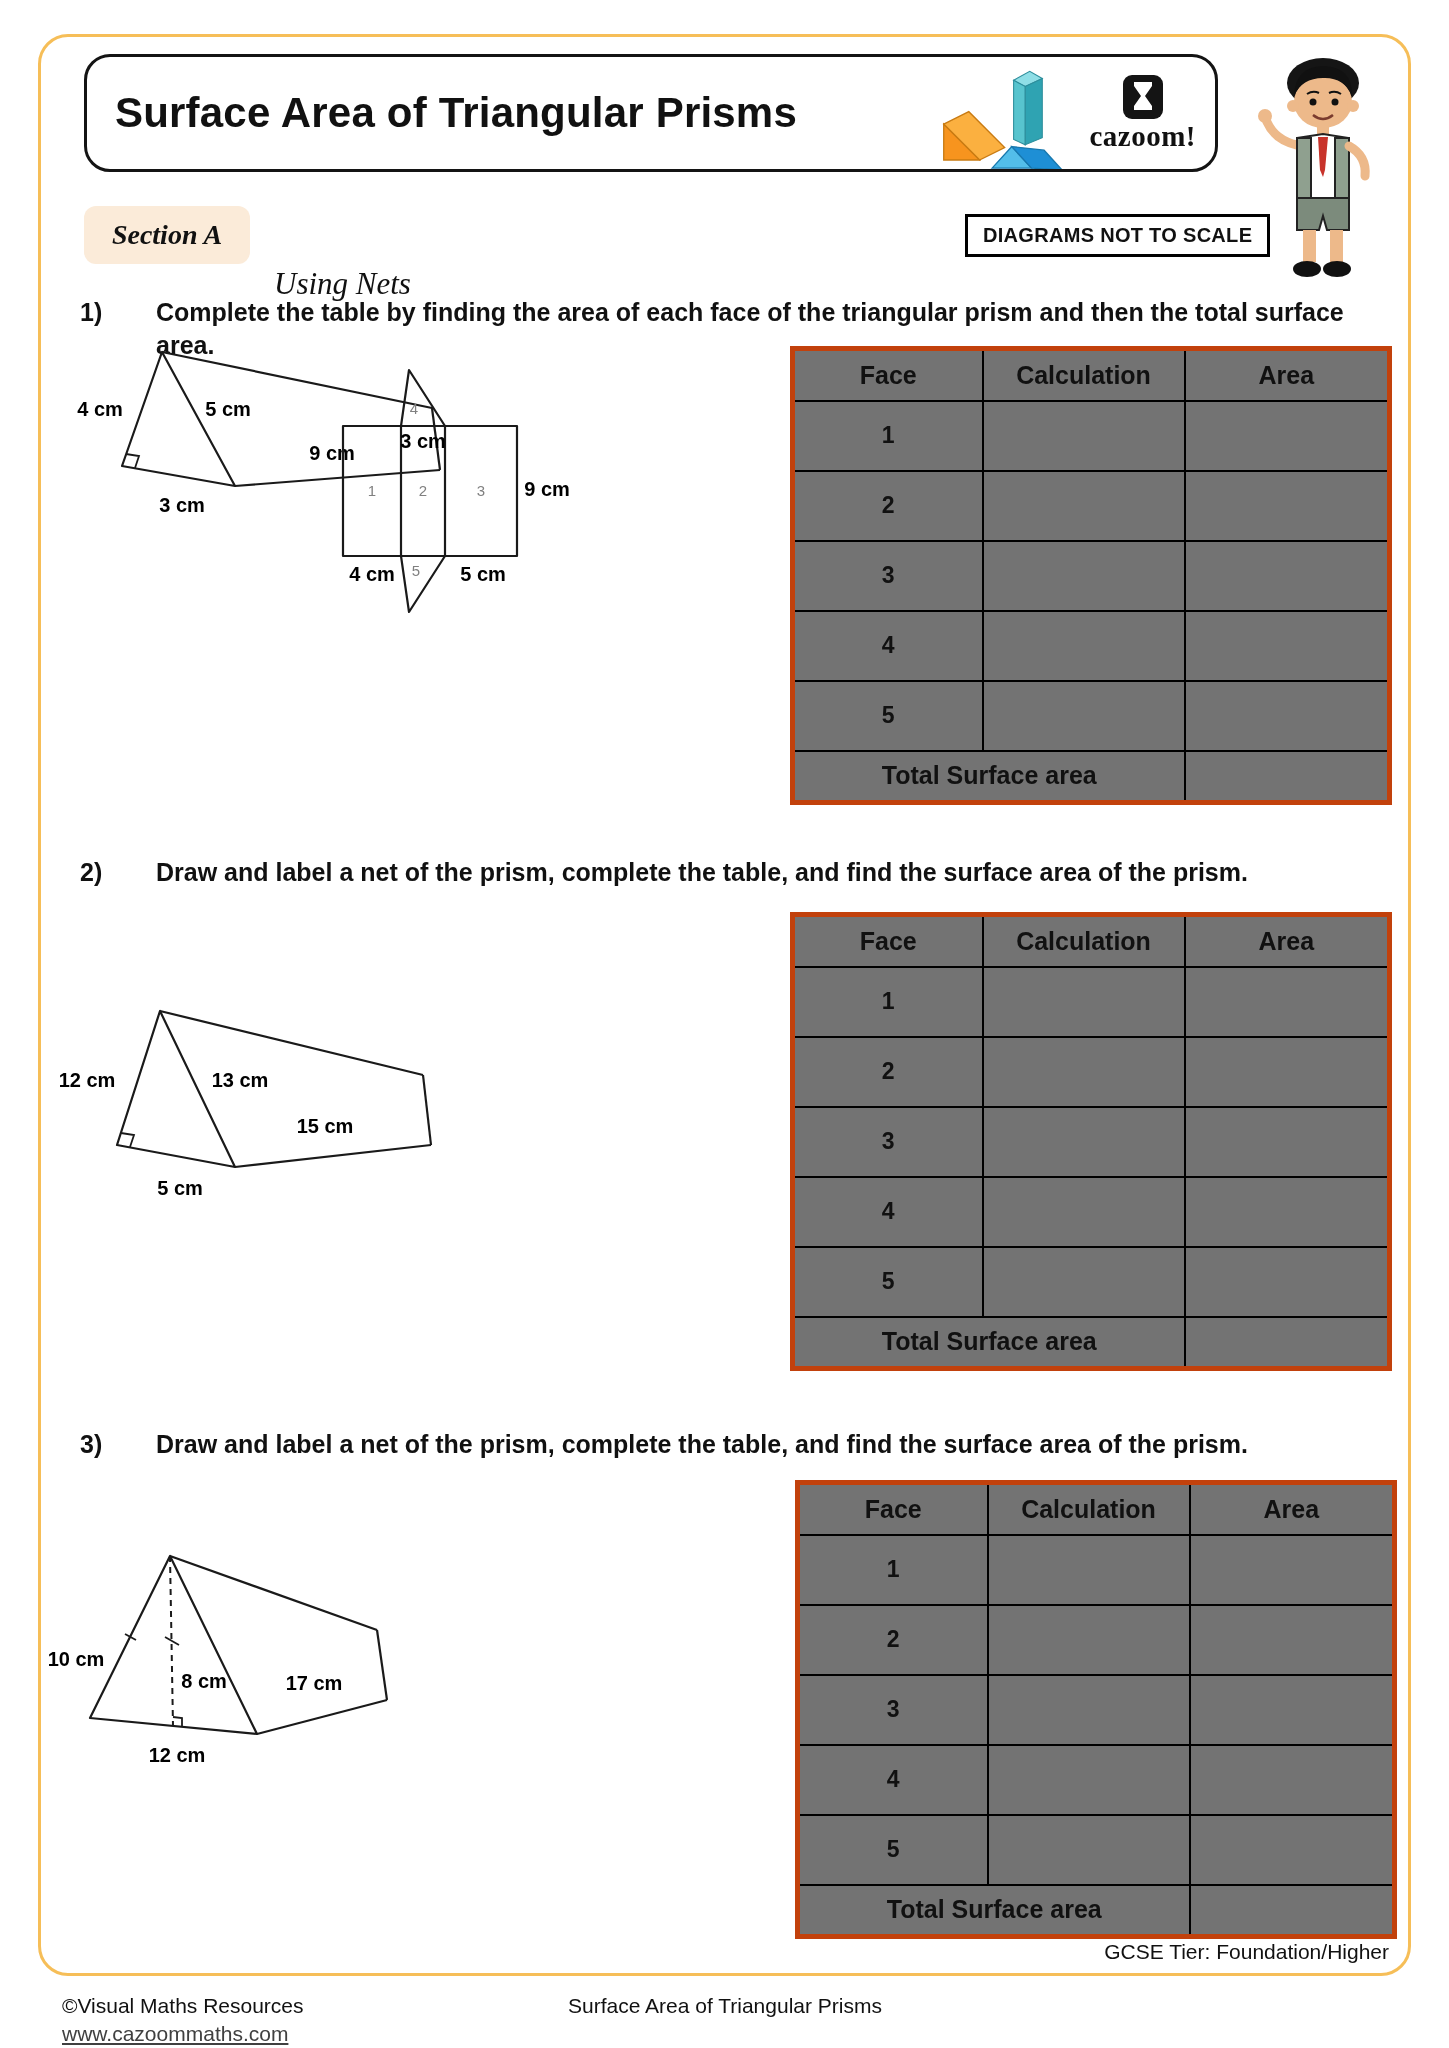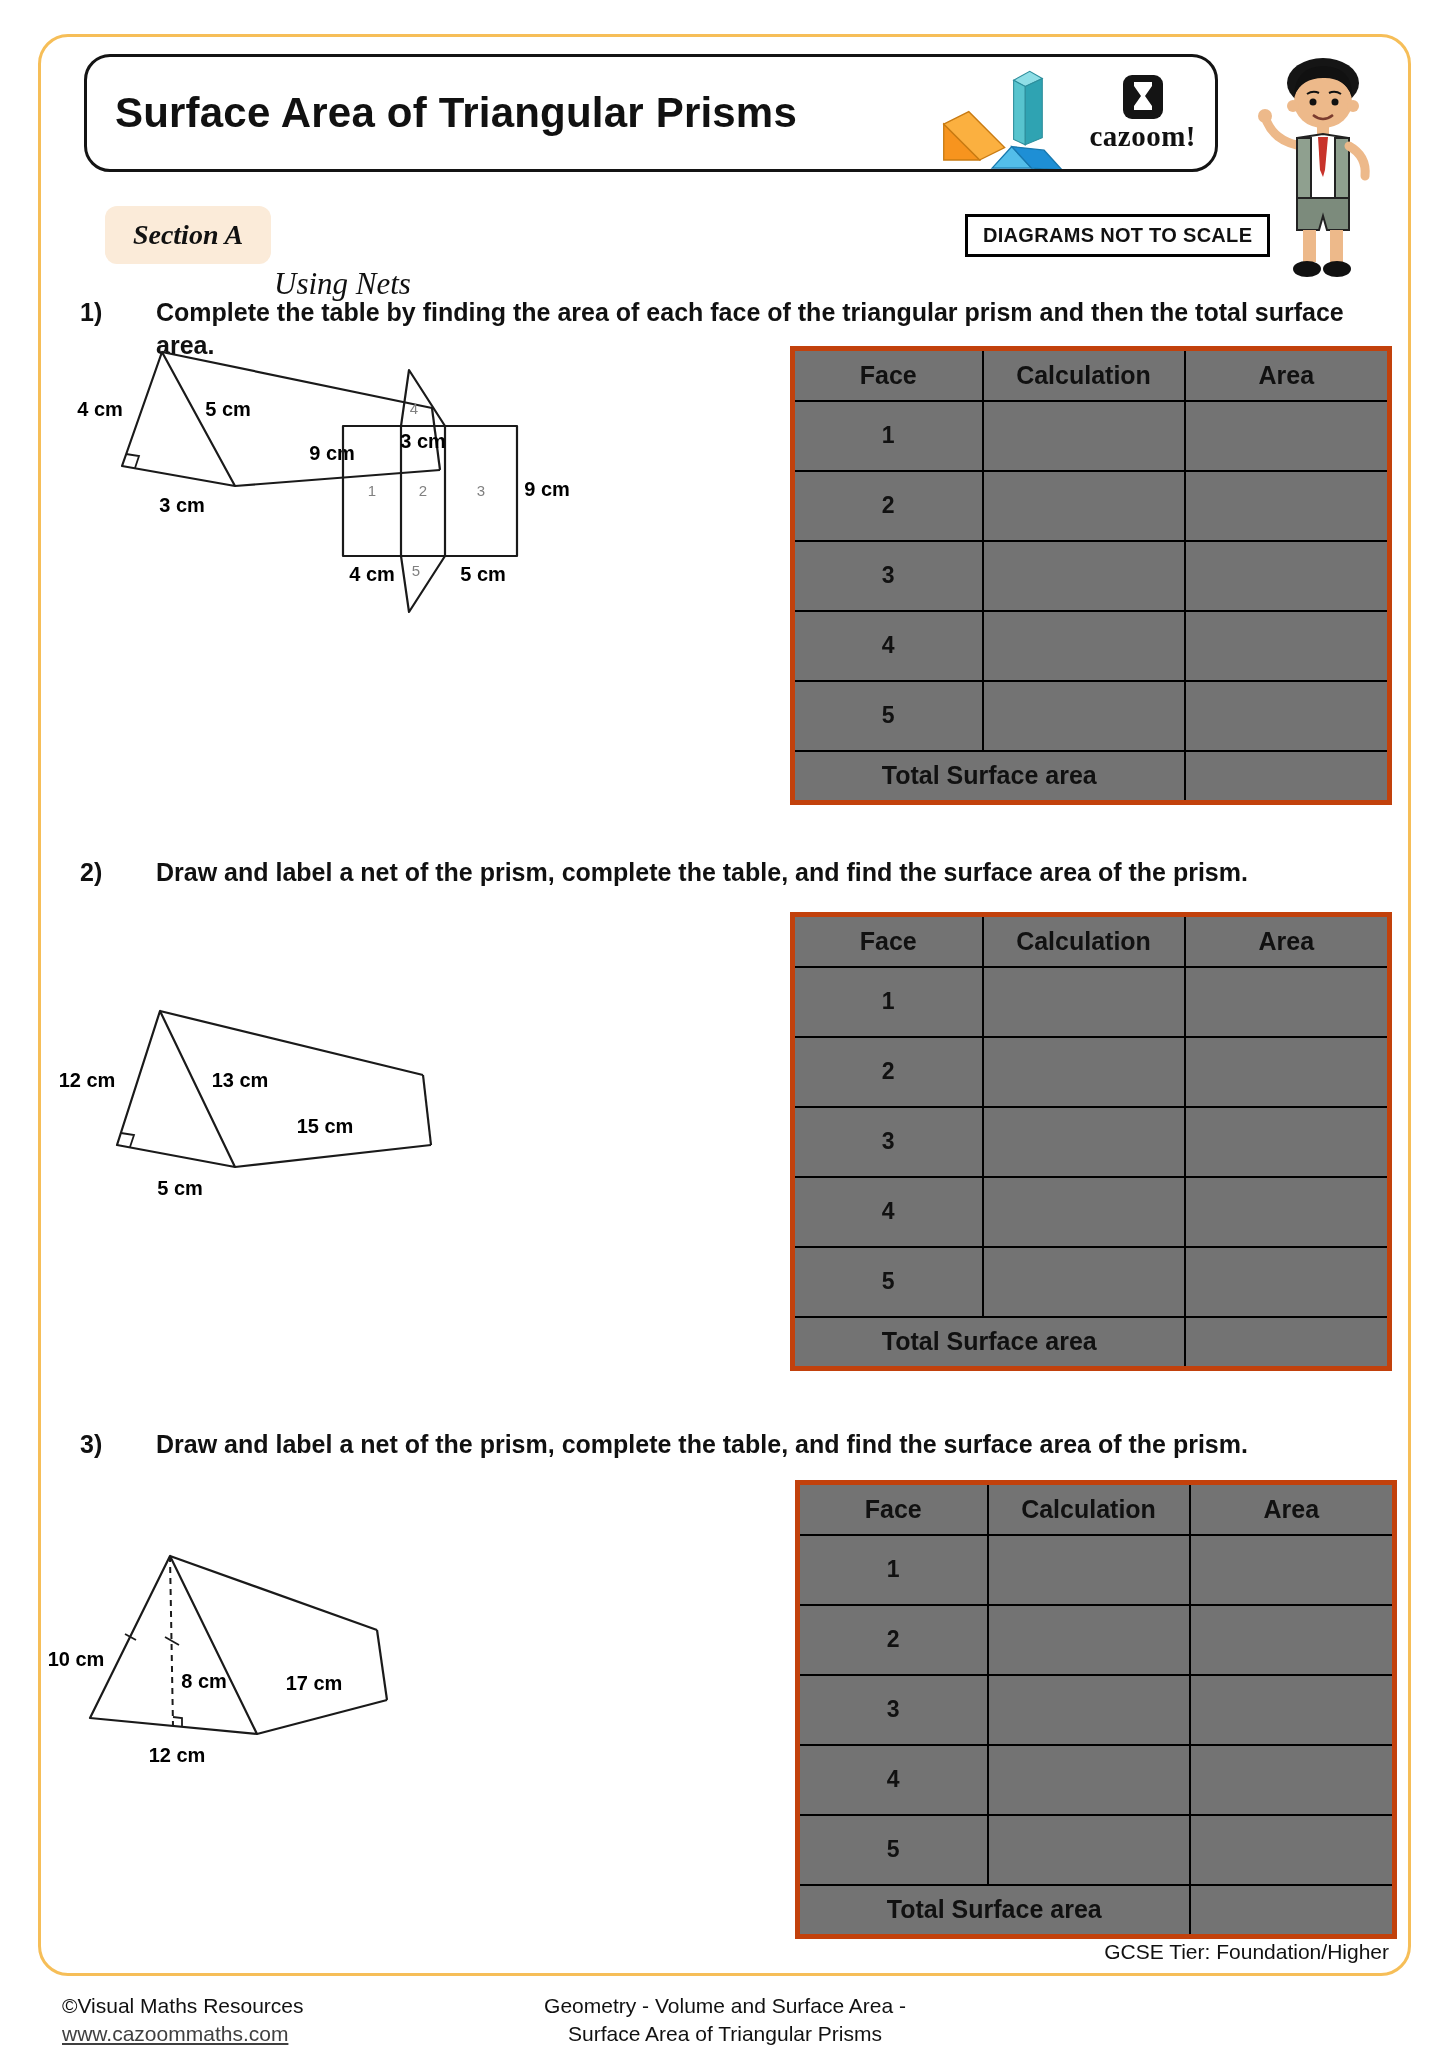--- a/index.html
+++ b/index.html
@@ -21,21 +21,21 @@
     font-size:42px;font-weight:bold;letter-spacing:.2px;padding-left:28px;white-space:nowrap;
   }
   .header-art{margin-left:auto;display:flex;align-items:center;gap:6px;padding-right:19px;}
   .logo{display:flex;flex-direction:column;align-items:center;margin-left:2px;}
   .logo-text{font-family:"Liberation Serif",serif;font-weight:bold;font-size:29px;letter-spacing:.5px;}
   .mascot{position:absolute;left:1245px;top:50px;z-index:3;}
   
   .section-badge{
     position:absolute;left:84px;top:206px;width:166px;height:58px;background:#FBEBD9;
     border-radius:12px;display:flex;align-items:center;justify-content:center;
-    font-family:"Liberation Serif",serif;font-style:italic;font-weight:bold;font-size:28px;margin-left:21px;
+    font-family:"Liberation Serif",serif;font-style:italic;font-weight:bold;font-size:28px;
   }
   .section-title{
     position:absolute;left:274px;top:218px;font-family:"Liberation Serif",serif;
     font-style:italic;font-size:31px;margin-top:48px;
   }
   .scale-note{
     position:absolute;left:965px;top:214px;border:3px solid #000;background:#fff;
     padding:7px 15px;font-weight:bold;font-size:20px;letter-spacing:.3px;
   }
   
@@ -355,16 +355,15 @@
         <td></td>
       </tr>
   </tbody>
 </table>
 
 <div class="footer-left">
   <div>©Visual Maths Resources</div>
   <div><span class="footer-link">www.cazoommaths.com</span></div>
 </div>
 <div class="footer-center">
-  <div>Geometry - Volume and Surface Area -</div>
   <div>Surface Area of Triangular Prisms</div>
 </div>
 <div class="footer-right">GCSE Tier: Foundation/Higher</div>
 
 </body></html>

